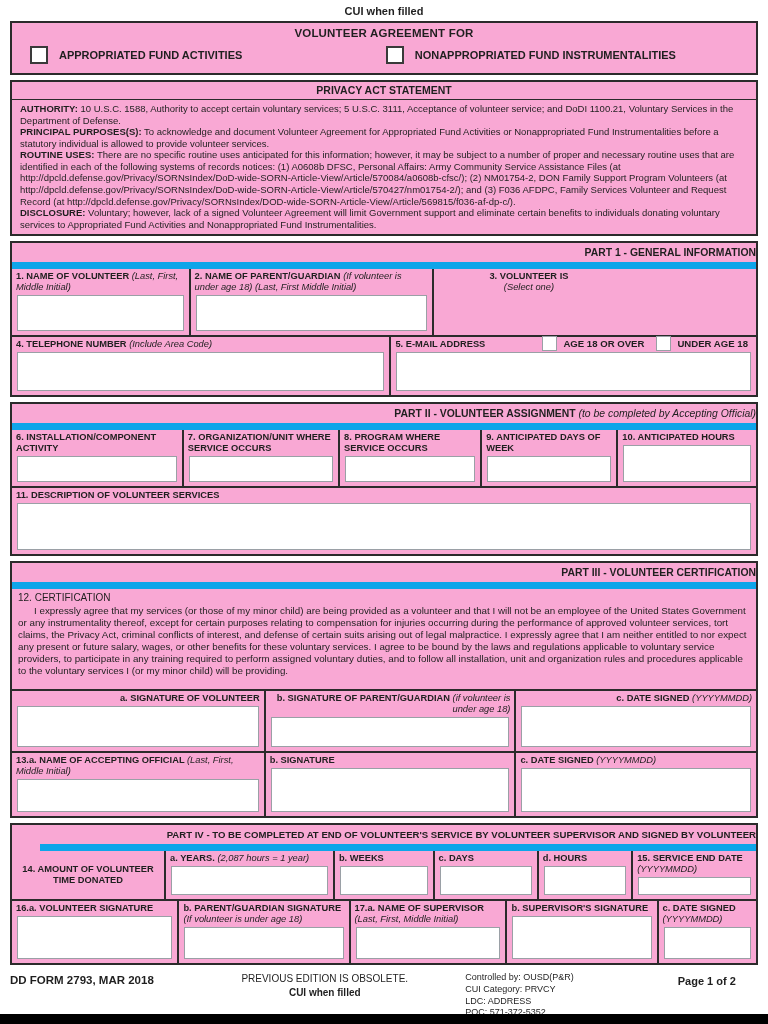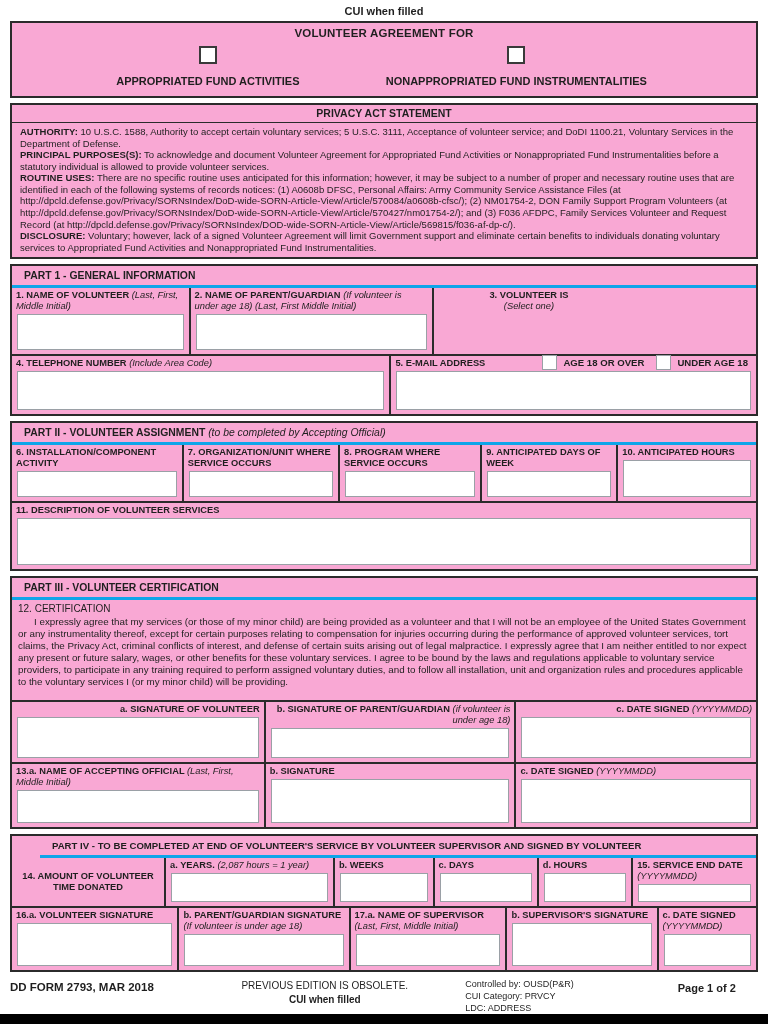--- a/index.html
+++ b/index.html
@@ -12,34 +12,34 @@
     overflow:hidden;
   }
   .page { padding:0 10px; }
   .cui-top { text-align:center; font-weight:bold; font-size:11px; padding-top:5px; margin-bottom:4px; }
 
   .fbox { border:2px solid #2b2b2b; margin-bottom:5px; background:#f9a8d4; }
 
   
   .title-head { text-align:center; font-weight:bold; font-size:11.5px; padding-top:4px; letter-spacing:.2px; }
   .title-opts { display:flex; align-items:center; padding:7px 0 9px 18px; }
-  .opt { display:flex; align-items:center; gap:11px; font-weight:bold; font-size:11px;flex-direction:column; }
+  .opt { display:flex; align-items:center; gap:11px; font-weight:bold; font-size:11px; }
   .opt-first { width:49%; }
   .cb { width:14px; height:14px; border:2px solid #3a3a3a; background:#fff; flex:0 0 auto; }
   .cb.light { width:13px; height:13px; border:1px solid #9aa0a6; }
 
   
   .pa-header { text-align:center; font-weight:bold; font-size:10.5px; padding:2px 0 3px; border-bottom:1px solid #2b2b2b; }
   .pa-body { padding:3px 8px 4px; font-size:9.5px; line-height:1.22; }
   .pa-body p { margin:0; }
   .bold { font-weight:bold; }
   .it { font-style:italic; font-weight:normal; }
 
   
-  .part-header { text-align:left; font-weight:bold; font-size:10.4px; padding:4px 12px; border-bottom:3px solid #0ea5e9; }
+  .part-header { text-align:right; font-weight:bold; font-size:10.4px; padding:4px 0; border-bottom:7px solid #0ea5e9; }
   .part-header.small { font-size:9.6px;margin-left:28px; }
   .row { display:flex; }
   .row + .row { border-top:2px solid #2b2b2b; }
   .cell { box-sizing:border-box; border-right:2px solid #2b2b2b; display:flex; flex-direction:column; padding:2px 4px 3px; min-width:0; }
   .cell:last-child { border-right:none; flex:1; }
   .lab { font-size:9.3px; font-weight:bold; line-height:1.18; }
   .fill { flex:1; border:1px solid #9aa0a6; margin:2px 1px 1px; background:#fff; }
 
   .h66 { height:66px; } .h58 { height:58px; } .h56 { height:56px; } .h66b { height:66px; }
   .h100 { height:100px; } .h60 { height:60px;text-align:right; } .h62 { height:62px; } .h48 { height:48px; } .h63 { height:63px; }

